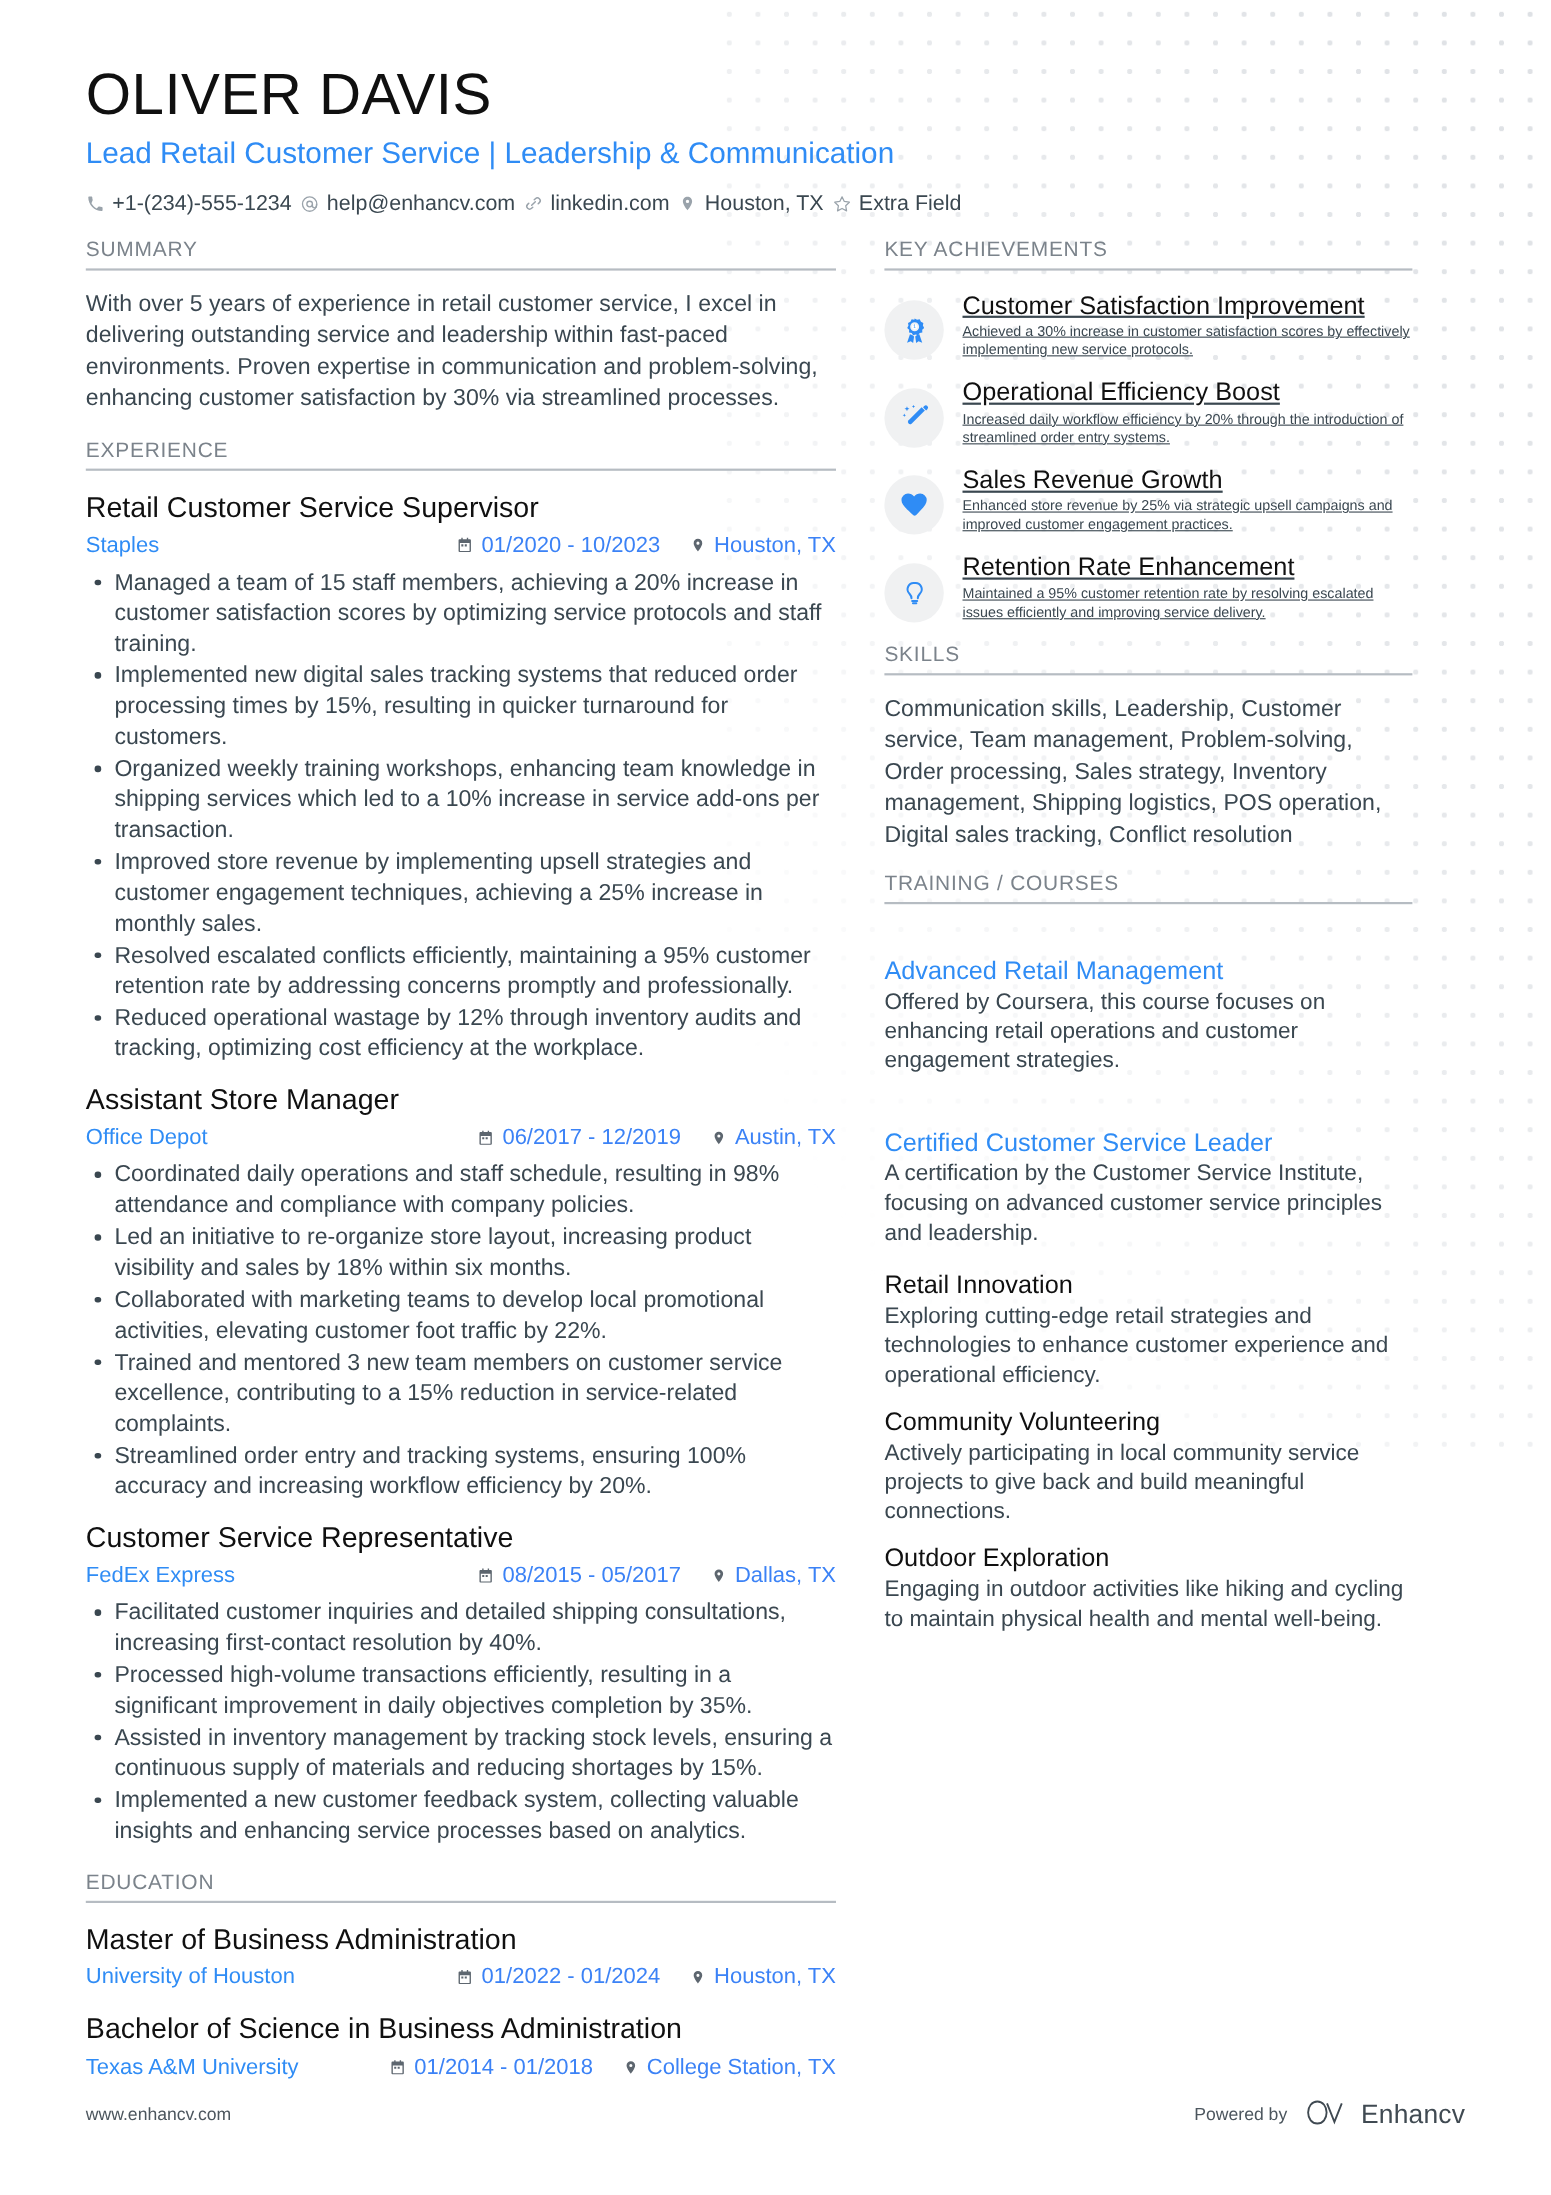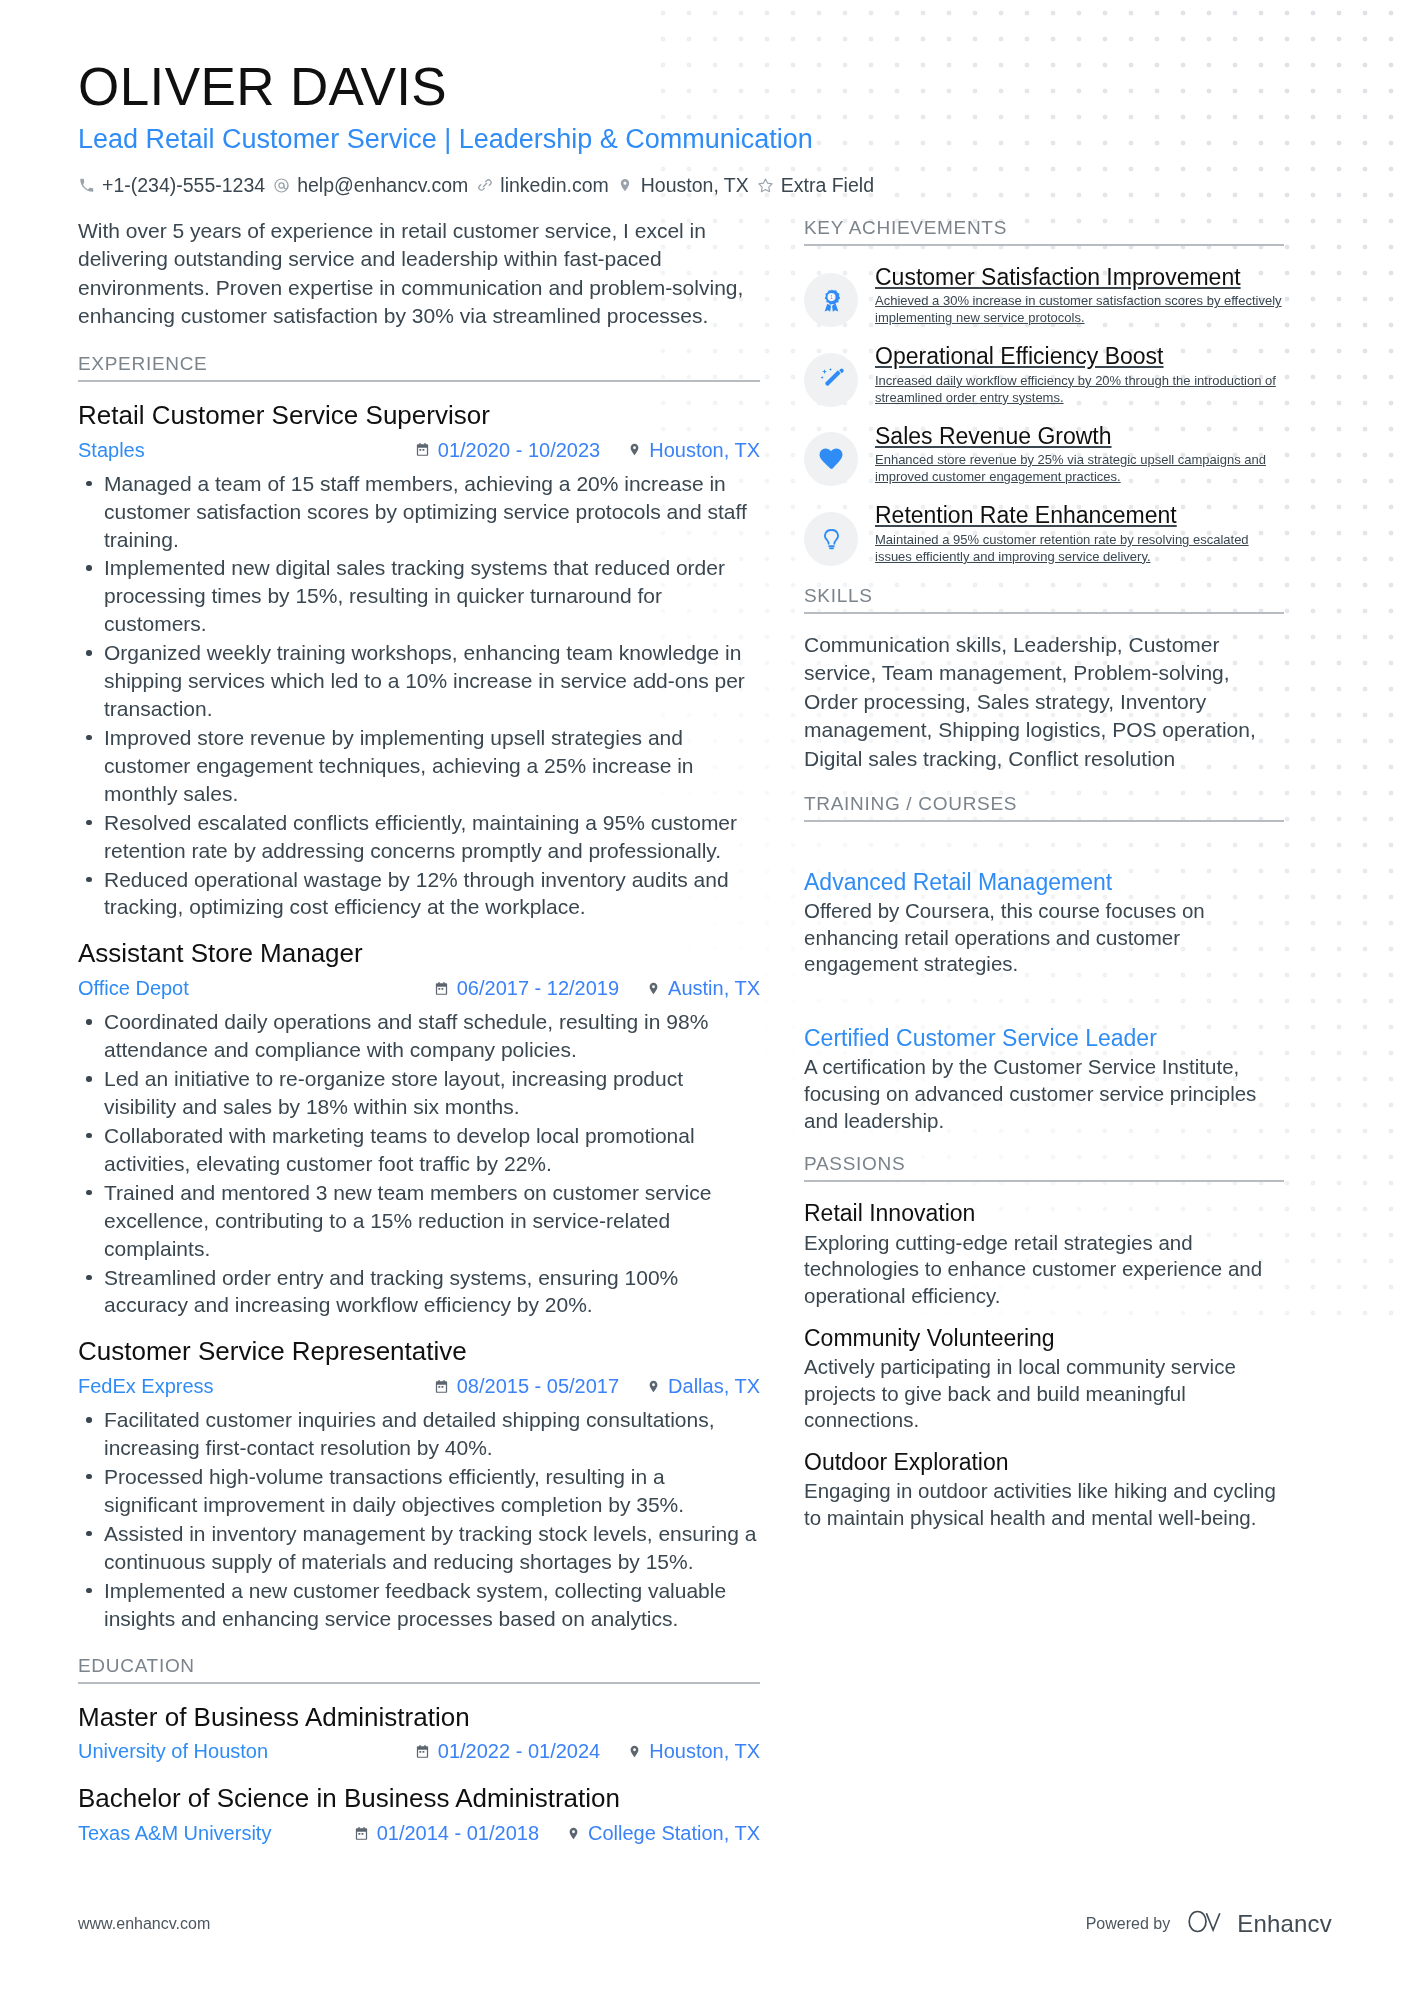--- a/index.html
+++ b/index.html
@@ -299,20 +299,21 @@
       </div>
 
     </div>
   </div>
 
   <div class="columns">
 
     <div class="col-left">
 
       <div class="sec">
+        <div class="sec-title">SUMMARY</div>
         <div class="para">With over 5 years of experience in retail customer service, I excel in delivering outstanding service and leadership within fast-paced environments. Proven expertise in communication and problem-solving, enhancing customer satisfaction by 30% via streamlined processes.</div>
       </div>
 
       <div class="sec">
         <div class="sec-title">EXPERIENCE</div>
 
         <div class="entry">
           <div class="entry-title">Retail Customer Service Supervisor</div>
           <div class="entry-meta">
             <span class="entry-org">Staples</span>
@@ -537,21 +538,20 @@
           <div class="item-desc">Offered by Coursera, this course focuses on enhancing retail operations and customer engagement strategies.</div>
         </div>
 
         <div class="item">
           <div class="item-title-blue">Certified Customer Service Leader</div>
           <div class="item-desc">A certification by the Customer Service Institute, focusing on advanced customer service principles and leadership.</div>
         </div>
       </div>
 
       <div class="sec-right">
-        <div class="sec-title">PASSIONS</div>
 
         <div class="item">
           <div class="item-title-dark">Retail Innovation</div>
           <div class="item-desc">Exploring cutting-edge retail strategies and technologies to enhance customer experience and operational efficiency.</div>
         </div>
 
         <div class="item">
           <div class="item-title-dark">Community Volunteering</div>
           <div class="item-desc">Actively participating in local community service projects to give back and build meaningful connections.</div>
         </div>

